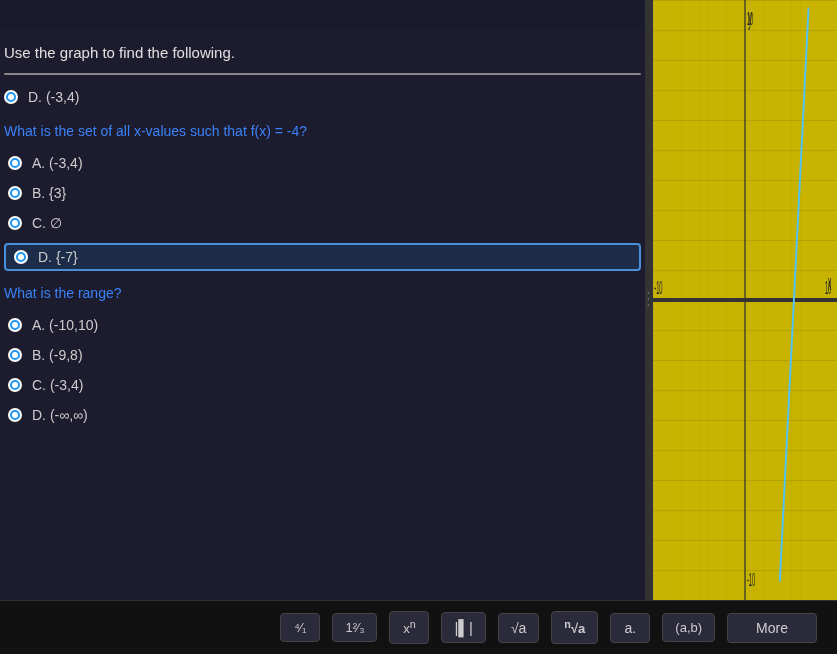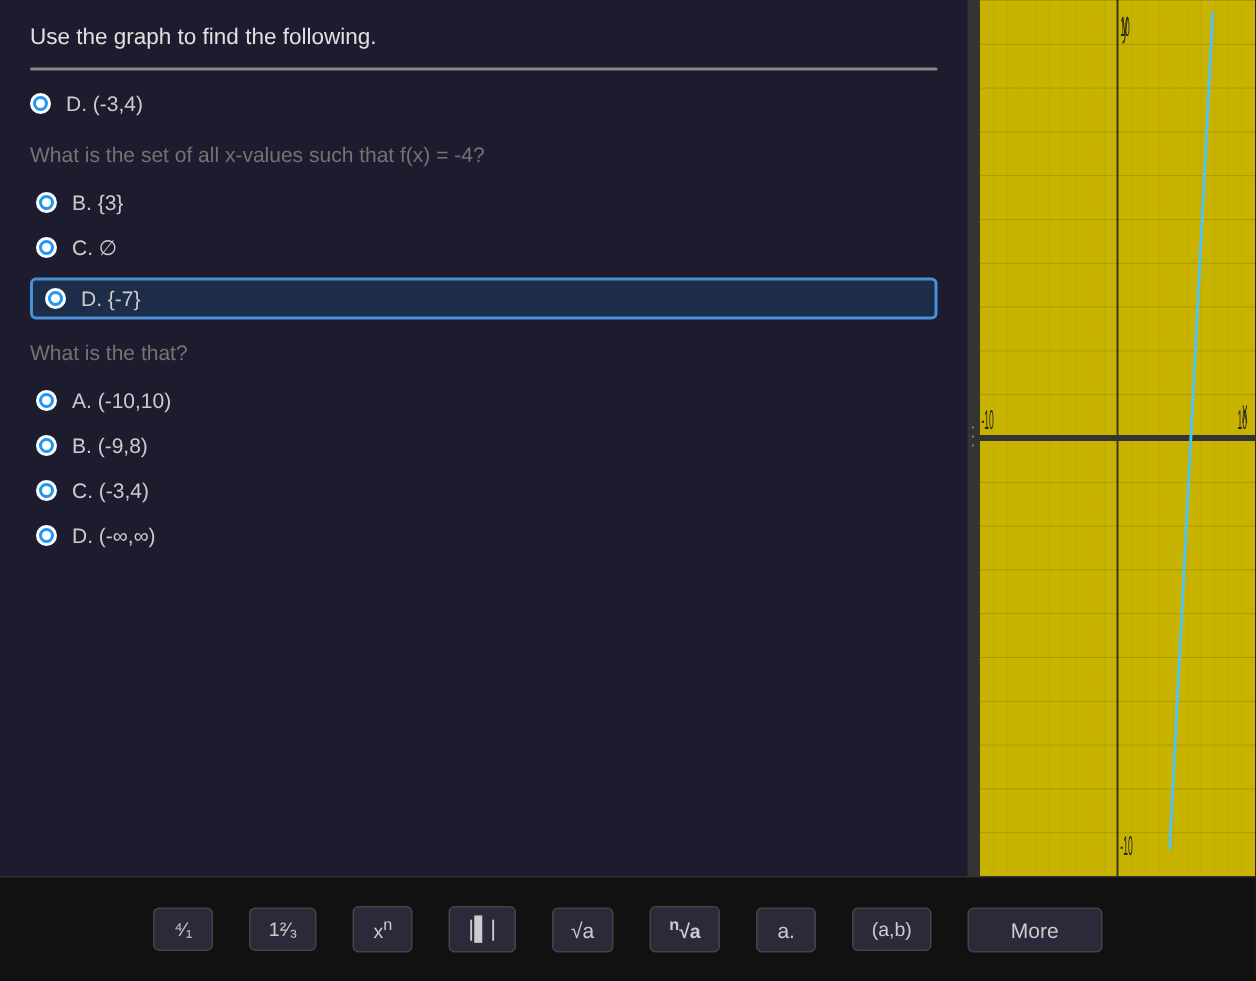--- a/index.html
+++ b/index.html
@@ -17,23 +17,24 @@
     .main-content {
       display: flex;
       flex: 1;
       overflow: hidden;
     }
 
     
     .left-panel {
       width: 645px;
       background: #1c1c2e;
-      padding: 16px 20px;
+      padding: 16px 4px;
       overflow-y: auto;
       flex-shrink: 0;
+      margin-top: 28px;
     }
 
     .question-title {
       font-size: 15px;
       color: #e0e0e0;
       margin-bottom: 12px;
     }
 
     .divider-line {
       height: 2px;
@@ -64,21 +65,21 @@
     .radio-dot::after {
       content: '';
       width: 6px;
       height: 6px;
       border-radius: 50%;
       background: #fff;
     }
 
     .sub-question {
       font-size: 14px;
-      color: #737373;
+      color: #3b82f6;
       margin-bottom: 14px;
     }
 
     .answer-option {
       display: flex;
       align-items: center;
       font-size: 14px;
       color: #ccc;
       margin-bottom: 10px;
       padding: 2px 4px;
@@ -121,26 +122,26 @@
     }
     .divider-dots {
       color: #888;
       font-size: 12px;
       writing-mode: vertical-rl;
       letter-spacing: 2px;
     }
 
     
     .toolbar {
-      height: 70px;
+      height: 54px;
       background: #111;
       display: flex;
       align-items: center;
-      justify-content: center;
-      gap: 24px;
+      justify-content: flex-end;
+      gap: 12px;
       padding: 0 20px;
       border-top: 1px solid #333;
     }
 
     .toolbar-btn {
       background: #2a2a3a;
       border: 1px solid #444;
       color: #ccc;
       padding: 6px 12px;
       border-radius: 4px;
@@ -183,32 +184,36 @@
 
     <div class="selected-answer">
       <span class="radio-dot"></span>
       <span>D. (-3,4)</span>
     </div>
 
     <div class="sub-question">What is the set of all x-values such that f(x) = -4?</div>
 
     <div class="answer-option">
       <span class="radio-dot"></span>
+      <span>A. (-3,4)</span>
+    </div>
+    <div class="answer-option">
+      <span class="radio-dot"></span>
       <span>B. {3}</span>
     </div>
     <div class="answer-option">
       <span class="radio-dot"></span>
       <span>C. ∅</span>
     </div>
     <div class="answer-option highlighted">
       <span class="radio-dot"></span>
       <span>D. {-7}</span>
     </div>
 
-    <div class="sub-question" style="margin-top:14px;">What is the that?</div>
+    <div class="sub-question" style="margin-top:14px;">What is the range?</div>
 
     <div class="answer-option">
       <span class="radio-dot"></span>
       <span>A. (-10,10)</span>
     </div>
     <div class="answer-option">
       <span class="radio-dot"></span>
       <span>B. (-9,8)</span>
     </div>
     <div class="answer-option">

